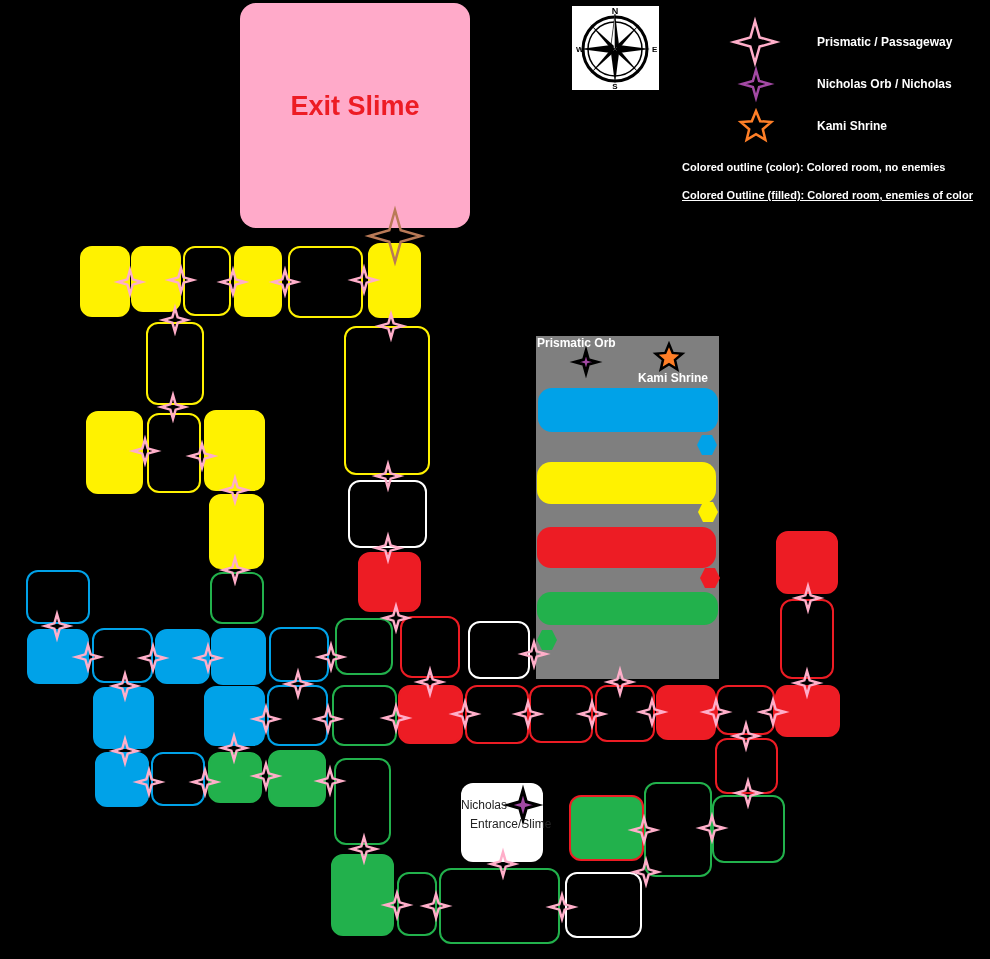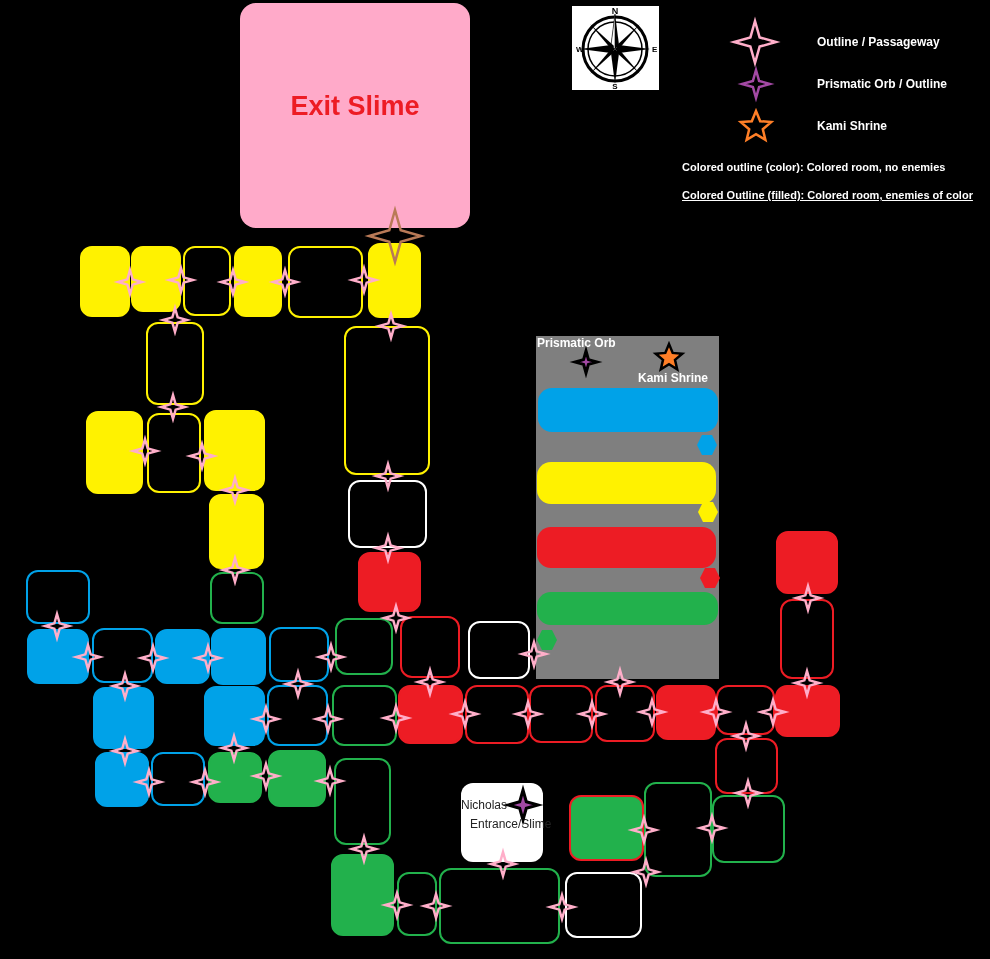--- a/index.html
+++ b/index.html
@@ -403,27 +403,27 @@
     <text x="80" y="46" font-size="8" font-weight="bold" font-family="Liberation Sans, sans-serif">E</text>
   </svg>
 </div>
 
 <div id="legend">
   <div class="marker" style="left:755px;top:42px;" id="lg0">
       <svg width="1" height="1" style="left:0;top:0">
         <polygon points="0,-21 4.62,-4.62 21,0 4.62,4.62 0,21 -4.62,4.62 -21,0 -4.62,-4.62" fill="none" stroke="#ffaec9" stroke-width="2.5" stroke-linejoin="miter"></polygon>
       </svg>
     </div>
-  <span class="legend-label" style="left:817px;top:35px;">Outline / Passageway</span>
+  <span class="legend-label" style="left:817px;top:35px;">Prismatic / Passageway</span>
   <div class="marker" style="left:756px;top:84px;" id="lg1">
       <svg width="1" height="1" style="left:0;top:0">
         <polygon points="0,-14 3.08,-3.08 14,0 3.08,3.08 0,14 -3.08,3.08 -14,0 -3.08,-3.08" fill="none" stroke="#a349a4" stroke-width="2.5" stroke-linejoin="miter"></polygon>
       </svg>
     </div>
-  <span class="legend-label" style="left:817px;top:77px;">Prismatic Orb  / Outline</span>
+  <span class="legend-label" style="left:817px;top:77px;">Nicholas Orb  / Nicholas</span>
   <div class="marker" style="left:756px;top:127px;" id="lg2">
       <svg width="1" height="1" style="left:0;top:0">
         <polygon points="0.0,-16.0 4.2,-5.8 15.2,-4.9 6.8,2.2 9.4,12.9 0.0,7.2 -9.4,12.9 -6.8,2.2 -15.2,-4.9 -4.2,-5.8" fill="none" stroke="#ff7f27" stroke-width="2.5"></polygon>
       </svg>
     </div>
   <span class="legend-label" style="left:817px;top:119px;">Kami Shrine</span>
   <span class="legend-label" style="left:682px;top:161px;font-size:11px;">Colored outline (color): Colored room, no enemies</span>
   <span class="legend-label" style="left:682px;top:189px;font-size:11px;text-decoration:underline;">Colored Outline (filled): Colored room, enemies of color</span>
 </div>
 

